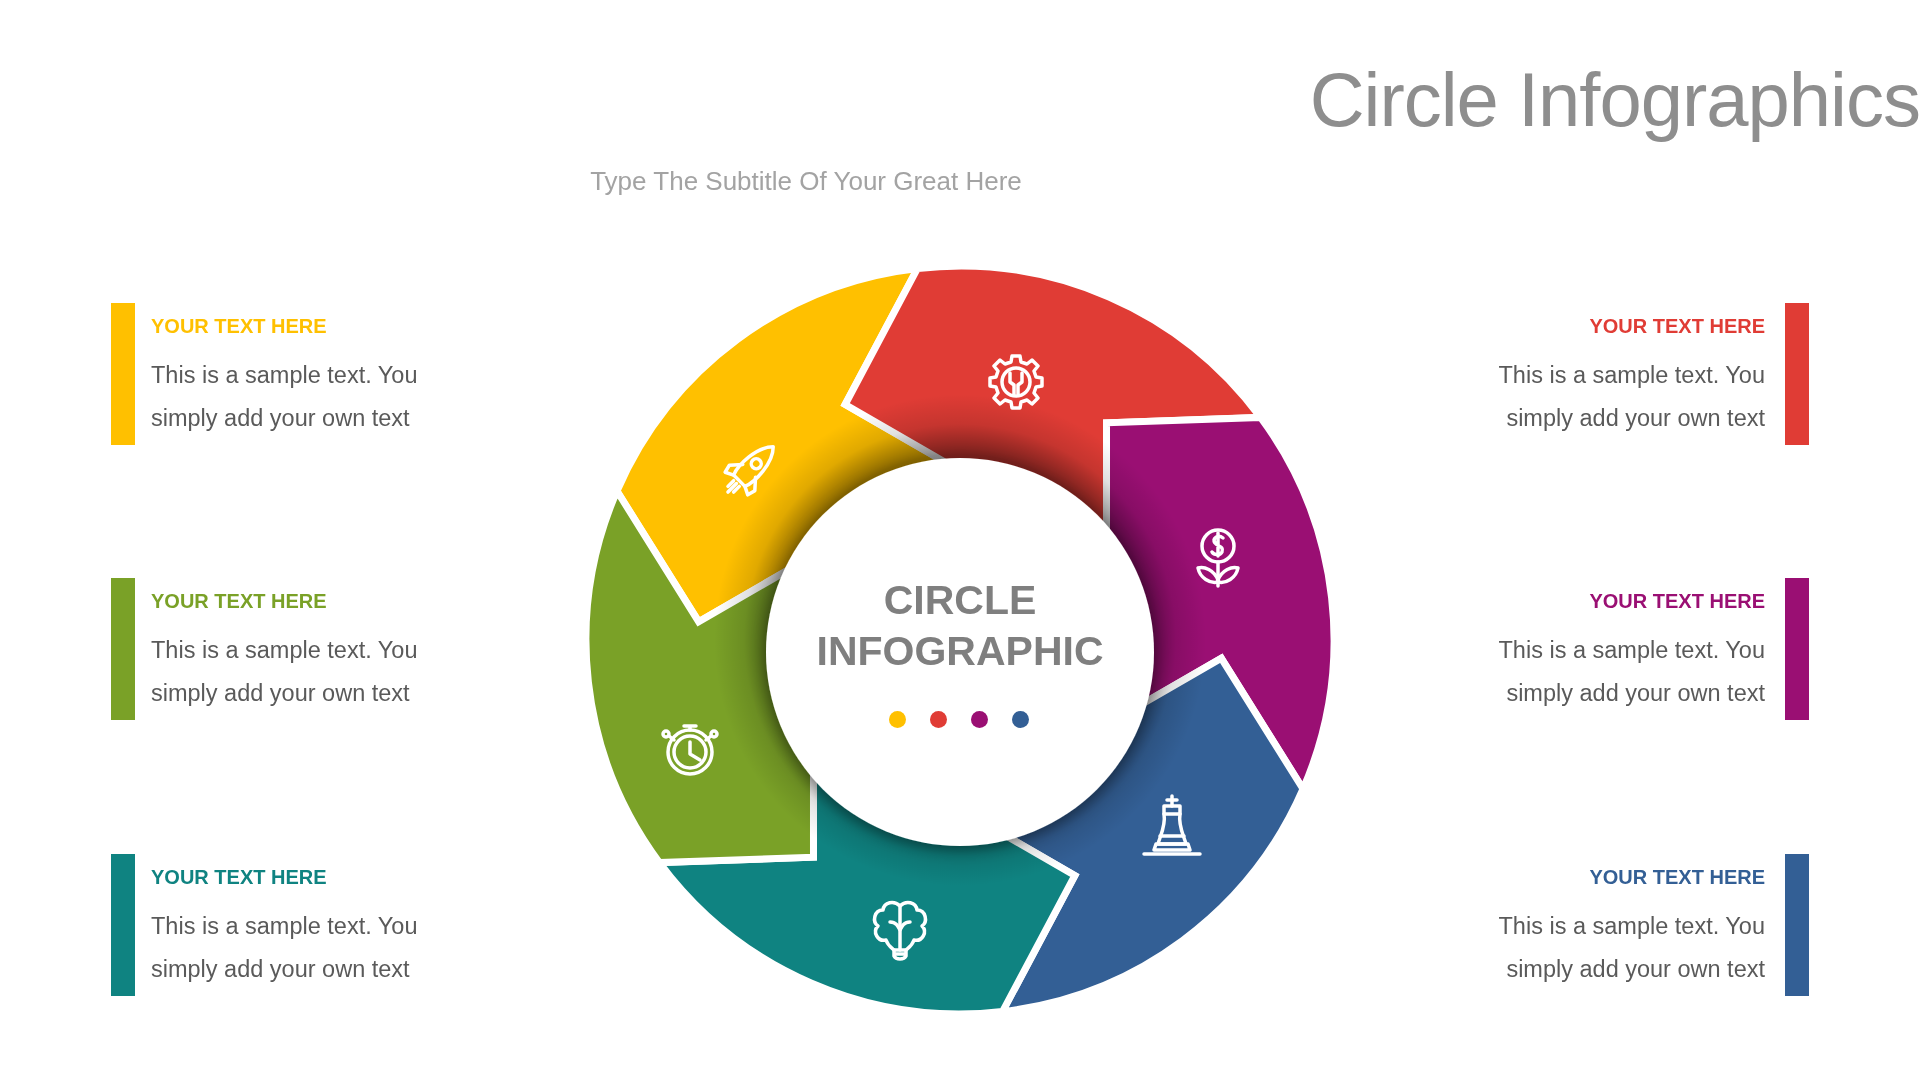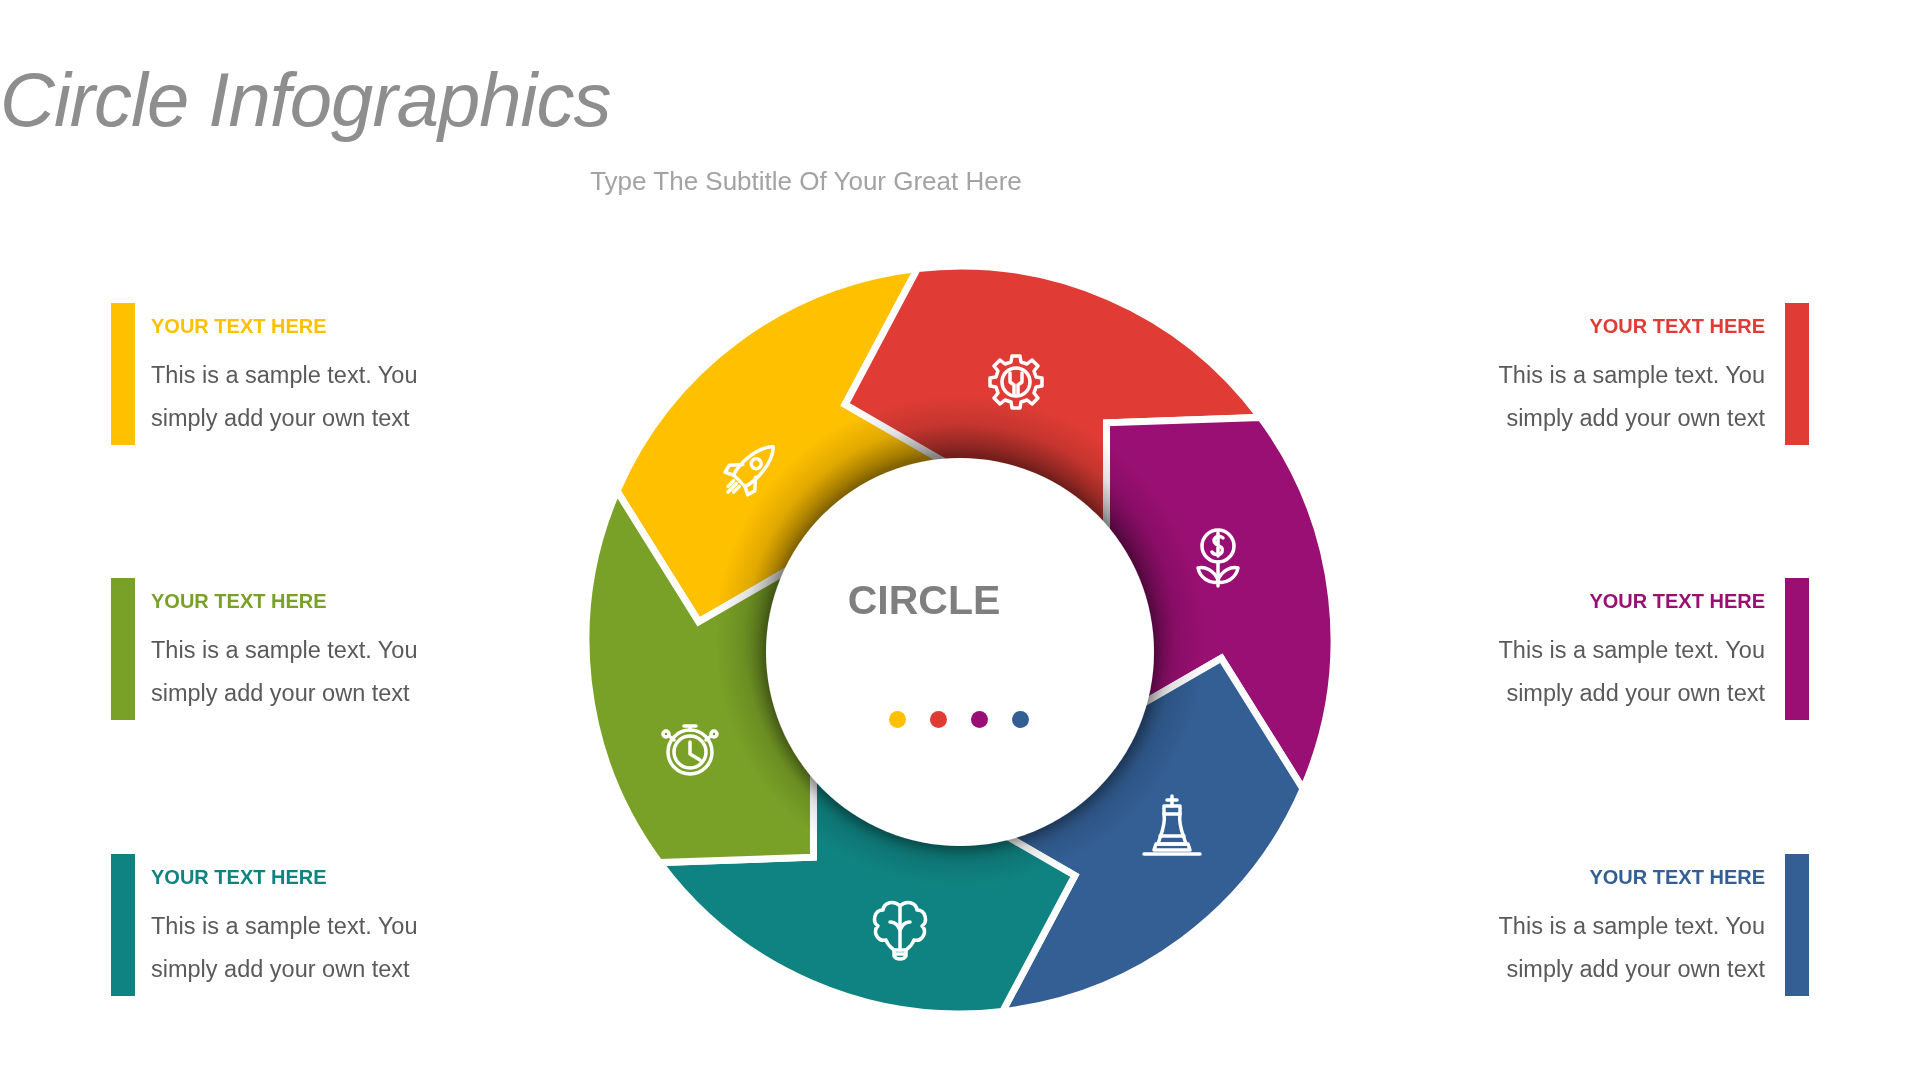--- a/index.html
+++ b/index.html
@@ -1,31 +1,31 @@
 <!DOCTYPE html>
 <html><head>
 <meta charset="utf-8">
 <style>
   html, body { margin:0; padding:0; }
   body { width:1920px; height:1080px; background:#ffffff; position:relative; overflow:hidden;
          font-family:"Liberation Sans", "DejaVu Sans", sans-serif; }
-  .title { position:absolute; left:0; width:1920px; top:56px; text-align:left;
-           font-size:76px; color:#8e8e8e; letter-spacing:-1px; font-weight:normal;font-style:italic; }
+  .title { position:absolute; left:0; width:1920px; top:56px; text-align:right;
+           font-size:76px; color:#8e8e8e; letter-spacing:-1px; font-weight:normal; }
   .subtitle { position:absolute; left:0; width:1612px; top:166px; text-align:center;
               font-size:26px; color:#a3a3a3; }
   .block { position:absolute; width:380px; height:142px; }
   .block .bar { position:absolute; top:0; width:24px; height:142px; }
   .block .head { position:absolute; top:12px; font-size:20px; font-weight:bold; white-space:nowrap; }
   .block .body { position:absolute; top:51px; font-size:23.5px; color:#5a5a5a; line-height:43px; white-space:nowrap; }
   .block.left .bar { left:0; }
   .block.left .head, .block.left .body { left:40px; text-align:left; }
   .block.right .bar { right:0; }
   .block.right .head, .block.right .body { right:44px; text-align:right; }
   #wheel { position:absolute; left:0; top:0; }
-  .center-text { position:absolute; left:724px; width:400px; top:575px; text-align:center;
+  .center-text { position:absolute; left:760px; width:400px; top:575px; text-align:center;
                  font-size:41px; font-weight:bold; color:#7f7f7f; line-height:51px; }
   .dots { position:absolute; left:880px; top:710px; width:160px; height:20px; }
   .dot { position:absolute; width:17px; height:17px; border-radius:50%; top:1px; }
 </style>
 </head>
 <body>
 
 <div class="title">Circle Infographics</div>
 <div class="subtitle">Type The Subtitle Of Your Great Here</div>
 
@@ -156,19 +156,20 @@
       <path d="M-6,-22 L6,-22 M0,-22 L0,-18"></path>
       <circle cx="-24" cy="-14" r="3"></circle>
       <circle cx="24" cy="-14" r="3"></circle>
       <path d="M-21,-12 L-16,-8 M21,-12 L16,-8"></path>
     </g>
   </g>
 </svg>
 
 <div class="center-text">
   <div>CIRCLE</div>
+  <div>INFOGRAPHIC</div>
 </div>
 <div class="dots">
   <div class="dot" style="left: 9px; background: rgb(255, 192, 0);"></div>
   <div class="dot" style="left: 50px; background: rgb(224, 60, 53);"></div>
   <div class="dot" style="left: 91px; background: rgb(154, 15, 115);"></div>
   <div class="dot" style="left: 132px; background: rgb(51, 95, 149);"></div>
 </div>
 
 </body></html>

